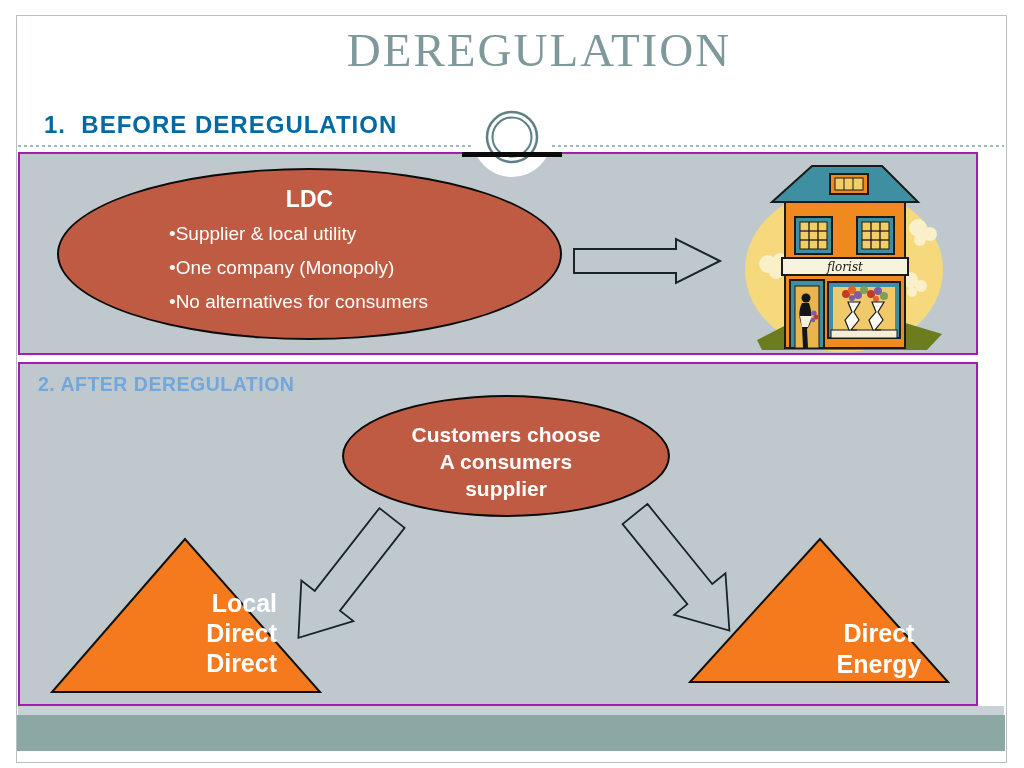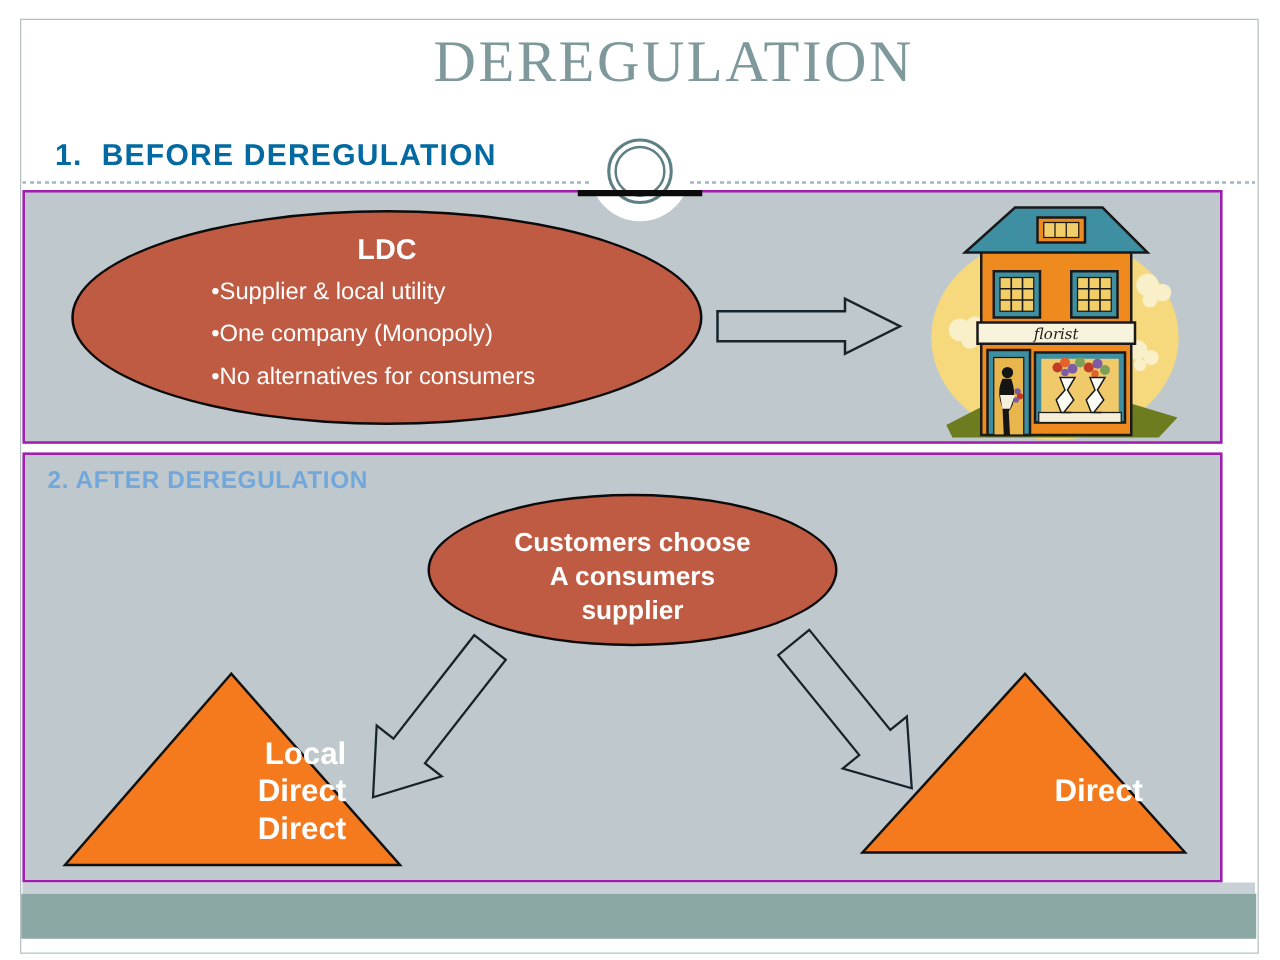--- a/index.html
+++ b/index.html
@@ -189,17 +189,18 @@
     <div>Local</div>
     <div>Direct</div>
     <div>Direct</div>
   </div>
 
   <svg class="abs" style="left:657px;top:164px;" width="285" height="162">
     <polygon points="143,11 13,154 271,154" fill="#f5791d" stroke="#111111" stroke-width="2"></polygon>
   </svg>
   <div class="abs tri-label tri-label-right">
     <div>Direct</div>
+    <div>Energy</div>
   </div>
 </div>
 
 <div class="abs footer-strip"></div>
 <div class="abs footer-bar"></div>
 
 </body></html>

